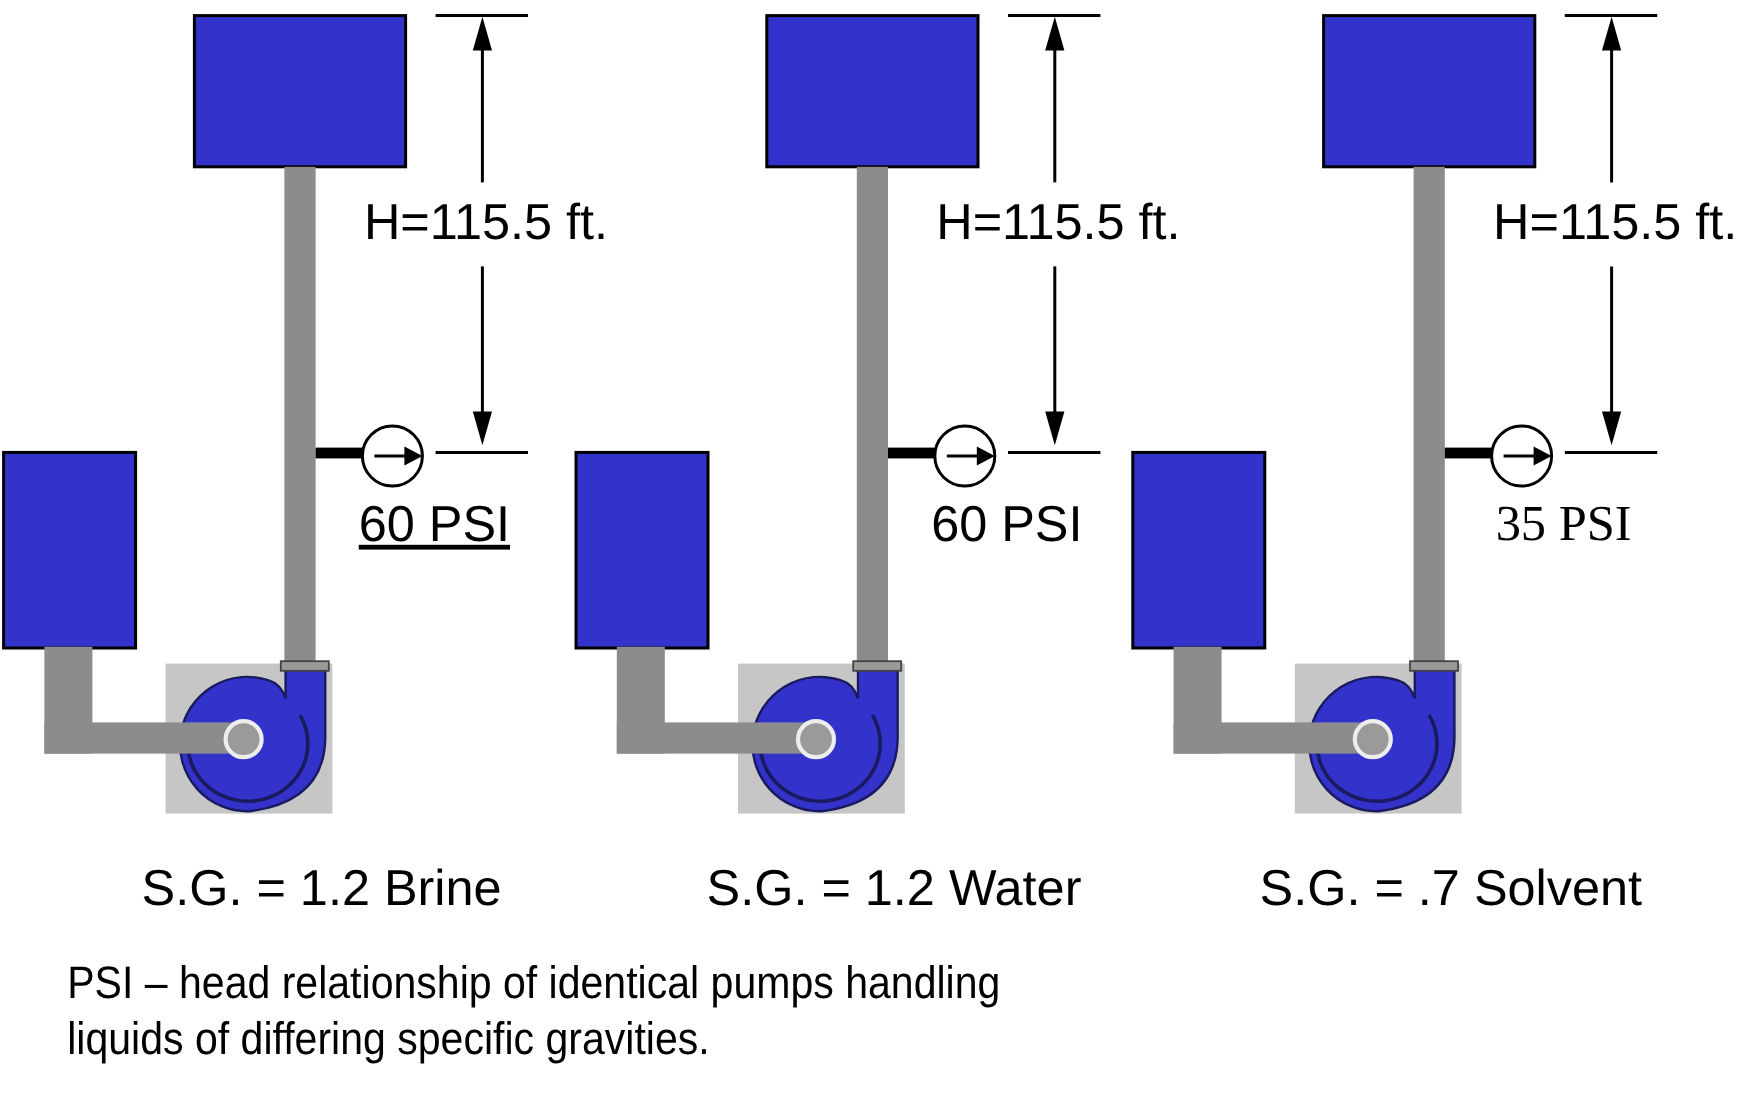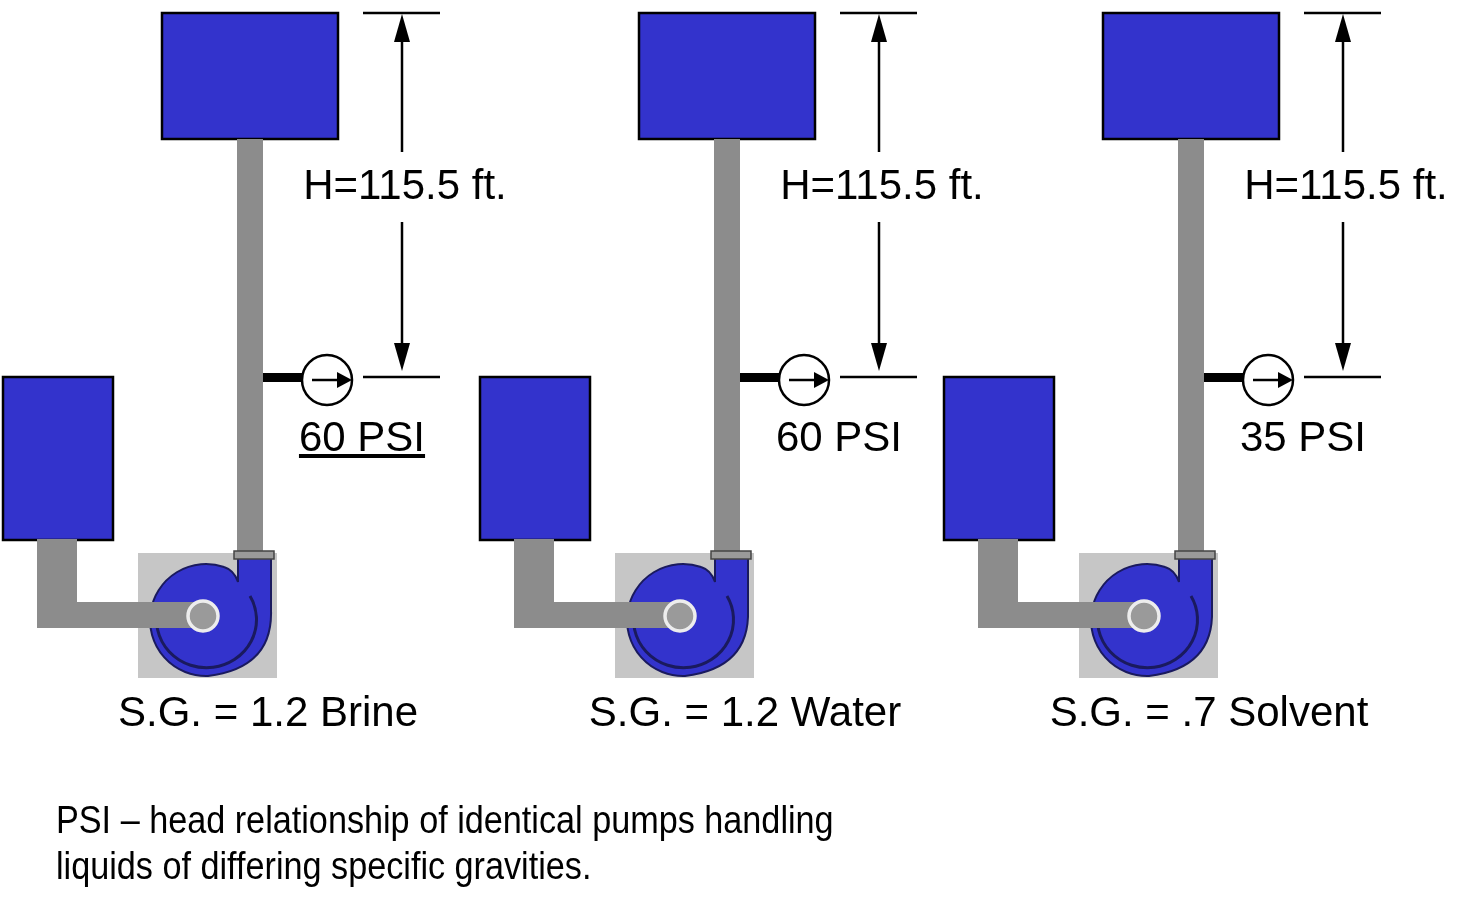--- a/index.html
+++ b/index.html
@@ -16,24 +16,24 @@
   .label {
     position: absolute;
     font-size: 42px;
     line-height: 46px;
     text-align: center;
     white-space: nowrap;
     color: #000;
   }
   .h-label   { top: 162px; width: 220px; }
   .psi-label { top: 414px; width: 220px; }
-  .sg-label  { top: 689px; width: 400px; }
+  .sg-label  { top: 717px; width: 400px; }
   .col0 .h-label   { left: 295px; }  .col0 .psi-label { left: 252px; text-decoration: underline; }  .col0 .sg-label { left: 68px; }
   .col1 .h-label   { left: 772px; }  .col1 .psi-label { left: 729px; }  .col1 .sg-label { left: 545px; }
-  .col2 .h-label   { left: 1236px; } .col2 .psi-label { left: 1193px; } .col2 .sg-label { left: 1009px; }
+  .col2 .h-label   { left: 1236px; } .col2 .psi-label { left: 1193px; font-family: Liberation Serif, serif; } .col2 .sg-label { left: 1009px; }
   .caption {
     position: absolute;
     left: 56px;
     top: 797px;
     font-size: 38px;
     line-height: 46px;
     white-space: nowrap;
     transform: scaleX(0.9);
     transform-origin: 0 0;
   }

